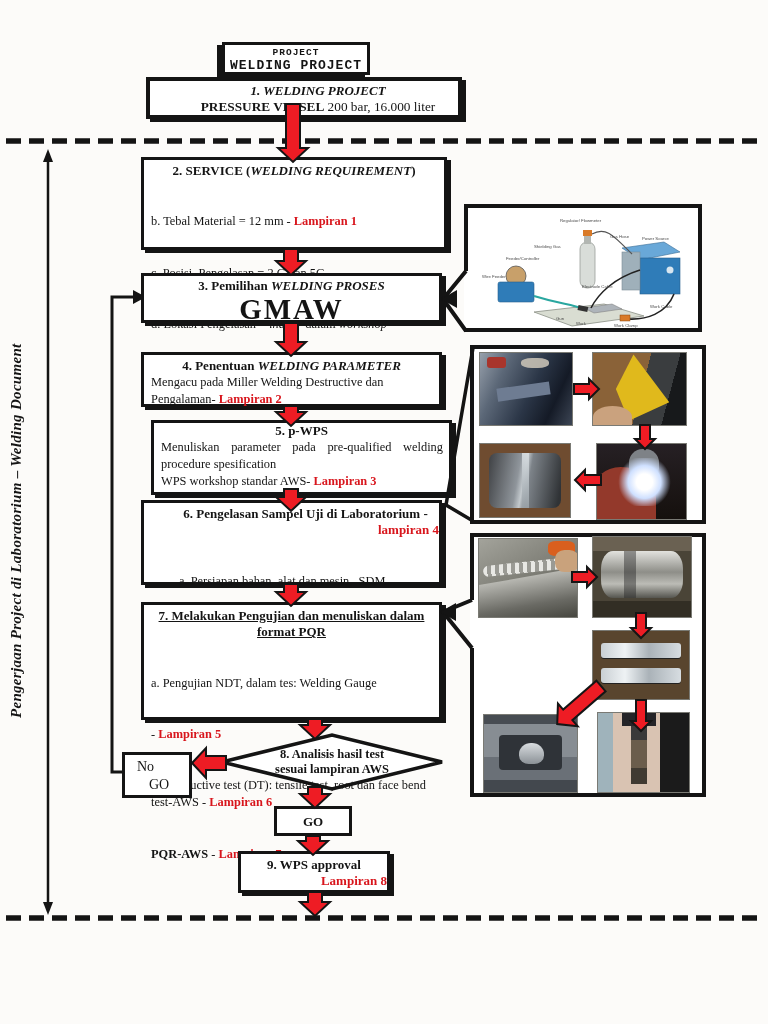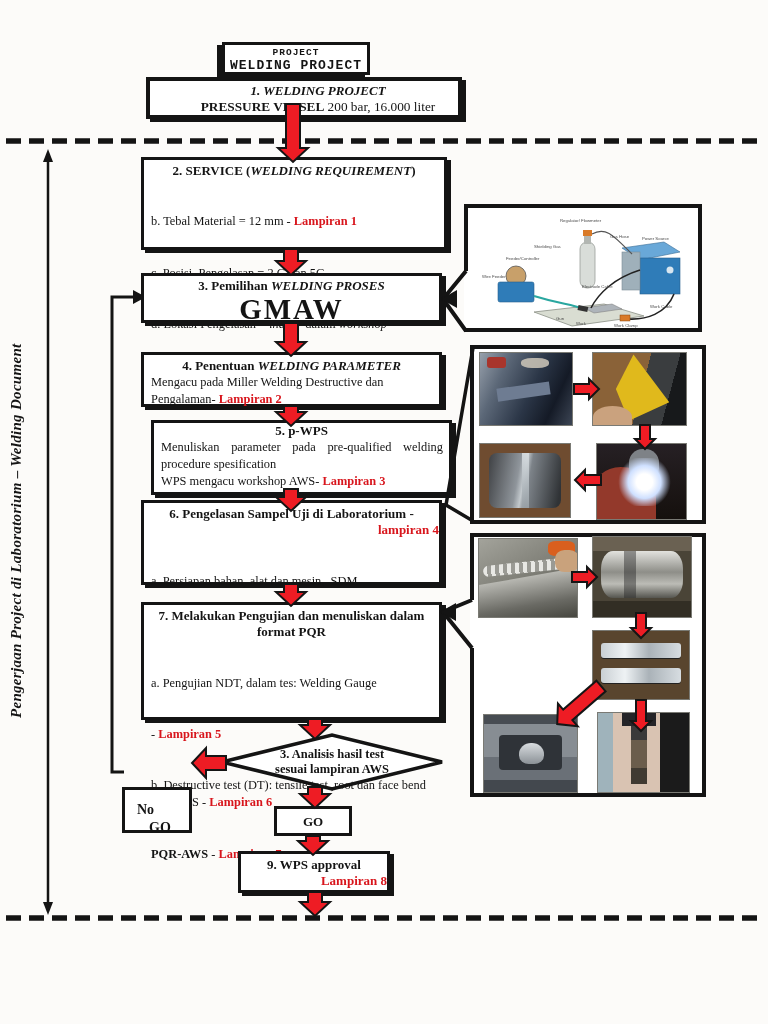--- a/index.html
+++ b/index.html
@@ -104,48 +104,48 @@
   </div>
 
   <div class="box shadow" style="left:141px;top:352px;width:301px;height:55px;padding-top:3px;">
     <div class="ttl ctr"><span>4. Penentuan </span><span class="it">WELDING PARAMETER</span></div>
     <div class="items"><span>Mengacu pada Miller Welding Destructive dan Pengalaman- </span><span class="red">Lampiran 2</span></div>
   </div>
 
   <div class="box shadow" style="left:151px;top:420px;width:301px;height:75px;padding-top:0;">
     <div class="ttl ctr">5. p-WPS</div>
     <div class="items" style="text-align:justify;">Menuliskan parameter pada pre-qualified welding procedure spesification</div>
-    <div class="items"><span>WPS mengacu workshop AWS- </span><span class="red">Lampiran 3</span></div>
-  </div>
-
-  <div class="box shadow" style="left:141px;top:500px;width:301px;height:85px;padding-top:3px;">
+    <div class="items"><span>WPS workshop standar AWS- </span><span class="red">Lampiran 3</span></div>
+  </div>
+
+  <div class="box shadow" style="left:141px;top:500px;width:301px;height:85px;padding-top:3px;padding-left:28px;">
     <div class="ttl ctr">6. Pengelasan Sampel Uji di Laboratorium -</div>
     <div class="ttl ctr red">lampiran 4</div>
     <div class="items">
       <div>a. Persiapan bahan, alat dan mesin,  SDM</div>
       <div>b. Pengelasan material sampel uji sesuai WPS</div>
     </div>
   </div>
 
   <div class="box shadow" style="left:141px;top:602px;width:301px;height:118px;padding-top:3px;">
-    <div class="ttl ctr" style="padding:0 10px;">7. Melakukan Pengujian dan menuliskan dalam format PQR</div>
+    <div class="ttl ctr" style="padding:0 10px;text-decoration:underline;">7. Melakukan Pengujian dan menuliskan dalam format PQR</div>
     <div class="items">
       <div>a. Pengujian NDT, dalam tes: Welding Gauge</div>
       <div><span>- </span><span class="red">Lampiran 5</span></div>
       <div><span>b. Destructive test (DT): tensile test ,root dan face bend test-AWS - </span><span class="red">Lampiran 6</span></div>
       <div><b>PQR-AWS</b><span> - </span><span class="red">Lampiran 7</span></div>
     </div>
   </div>
 
   <div class="ctr" style="position:absolute;left:232px;top:747px;width:200px;z-index:2;font-weight:bold;font-size:12.5px;line-height:1.2;">
-    <div>3. Analisis hasil test</div>
+    <div>8. Analisis hasil test</div>
     <div>sesuai lampiran AWS</div>
   </div>
 
-  <div class="box" style="left:122px;top:787px;width:70px;height:46px;font-weight:bold;font-size:14px;line-height:1.3;padding-top:11px;">
+  <div class="box" style="left:122px;top:752px;width:70px;height:46px;font-weight:normal;font-size:14px;line-height:1.3;padding-top:3px;">
     <div style="padding-left:12px;">No</div>
     <div style="padding-left:24px;">GO</div>
   </div>
   <div class="box ctr" style="left:274px;top:806px;width:78px;height:30px;font-weight:bold;font-size:13px;padding-top:5px;">
     <span>GO</span>
   </div>
   <div class="box ctr shadow" style="left:238px;top:851px;width:152px;height:42px;padding-top:3px;">
     <div class="ttl">9. WPS approval</div>
     <div class="ttl red">Lampiran 8</div>
   </div>

